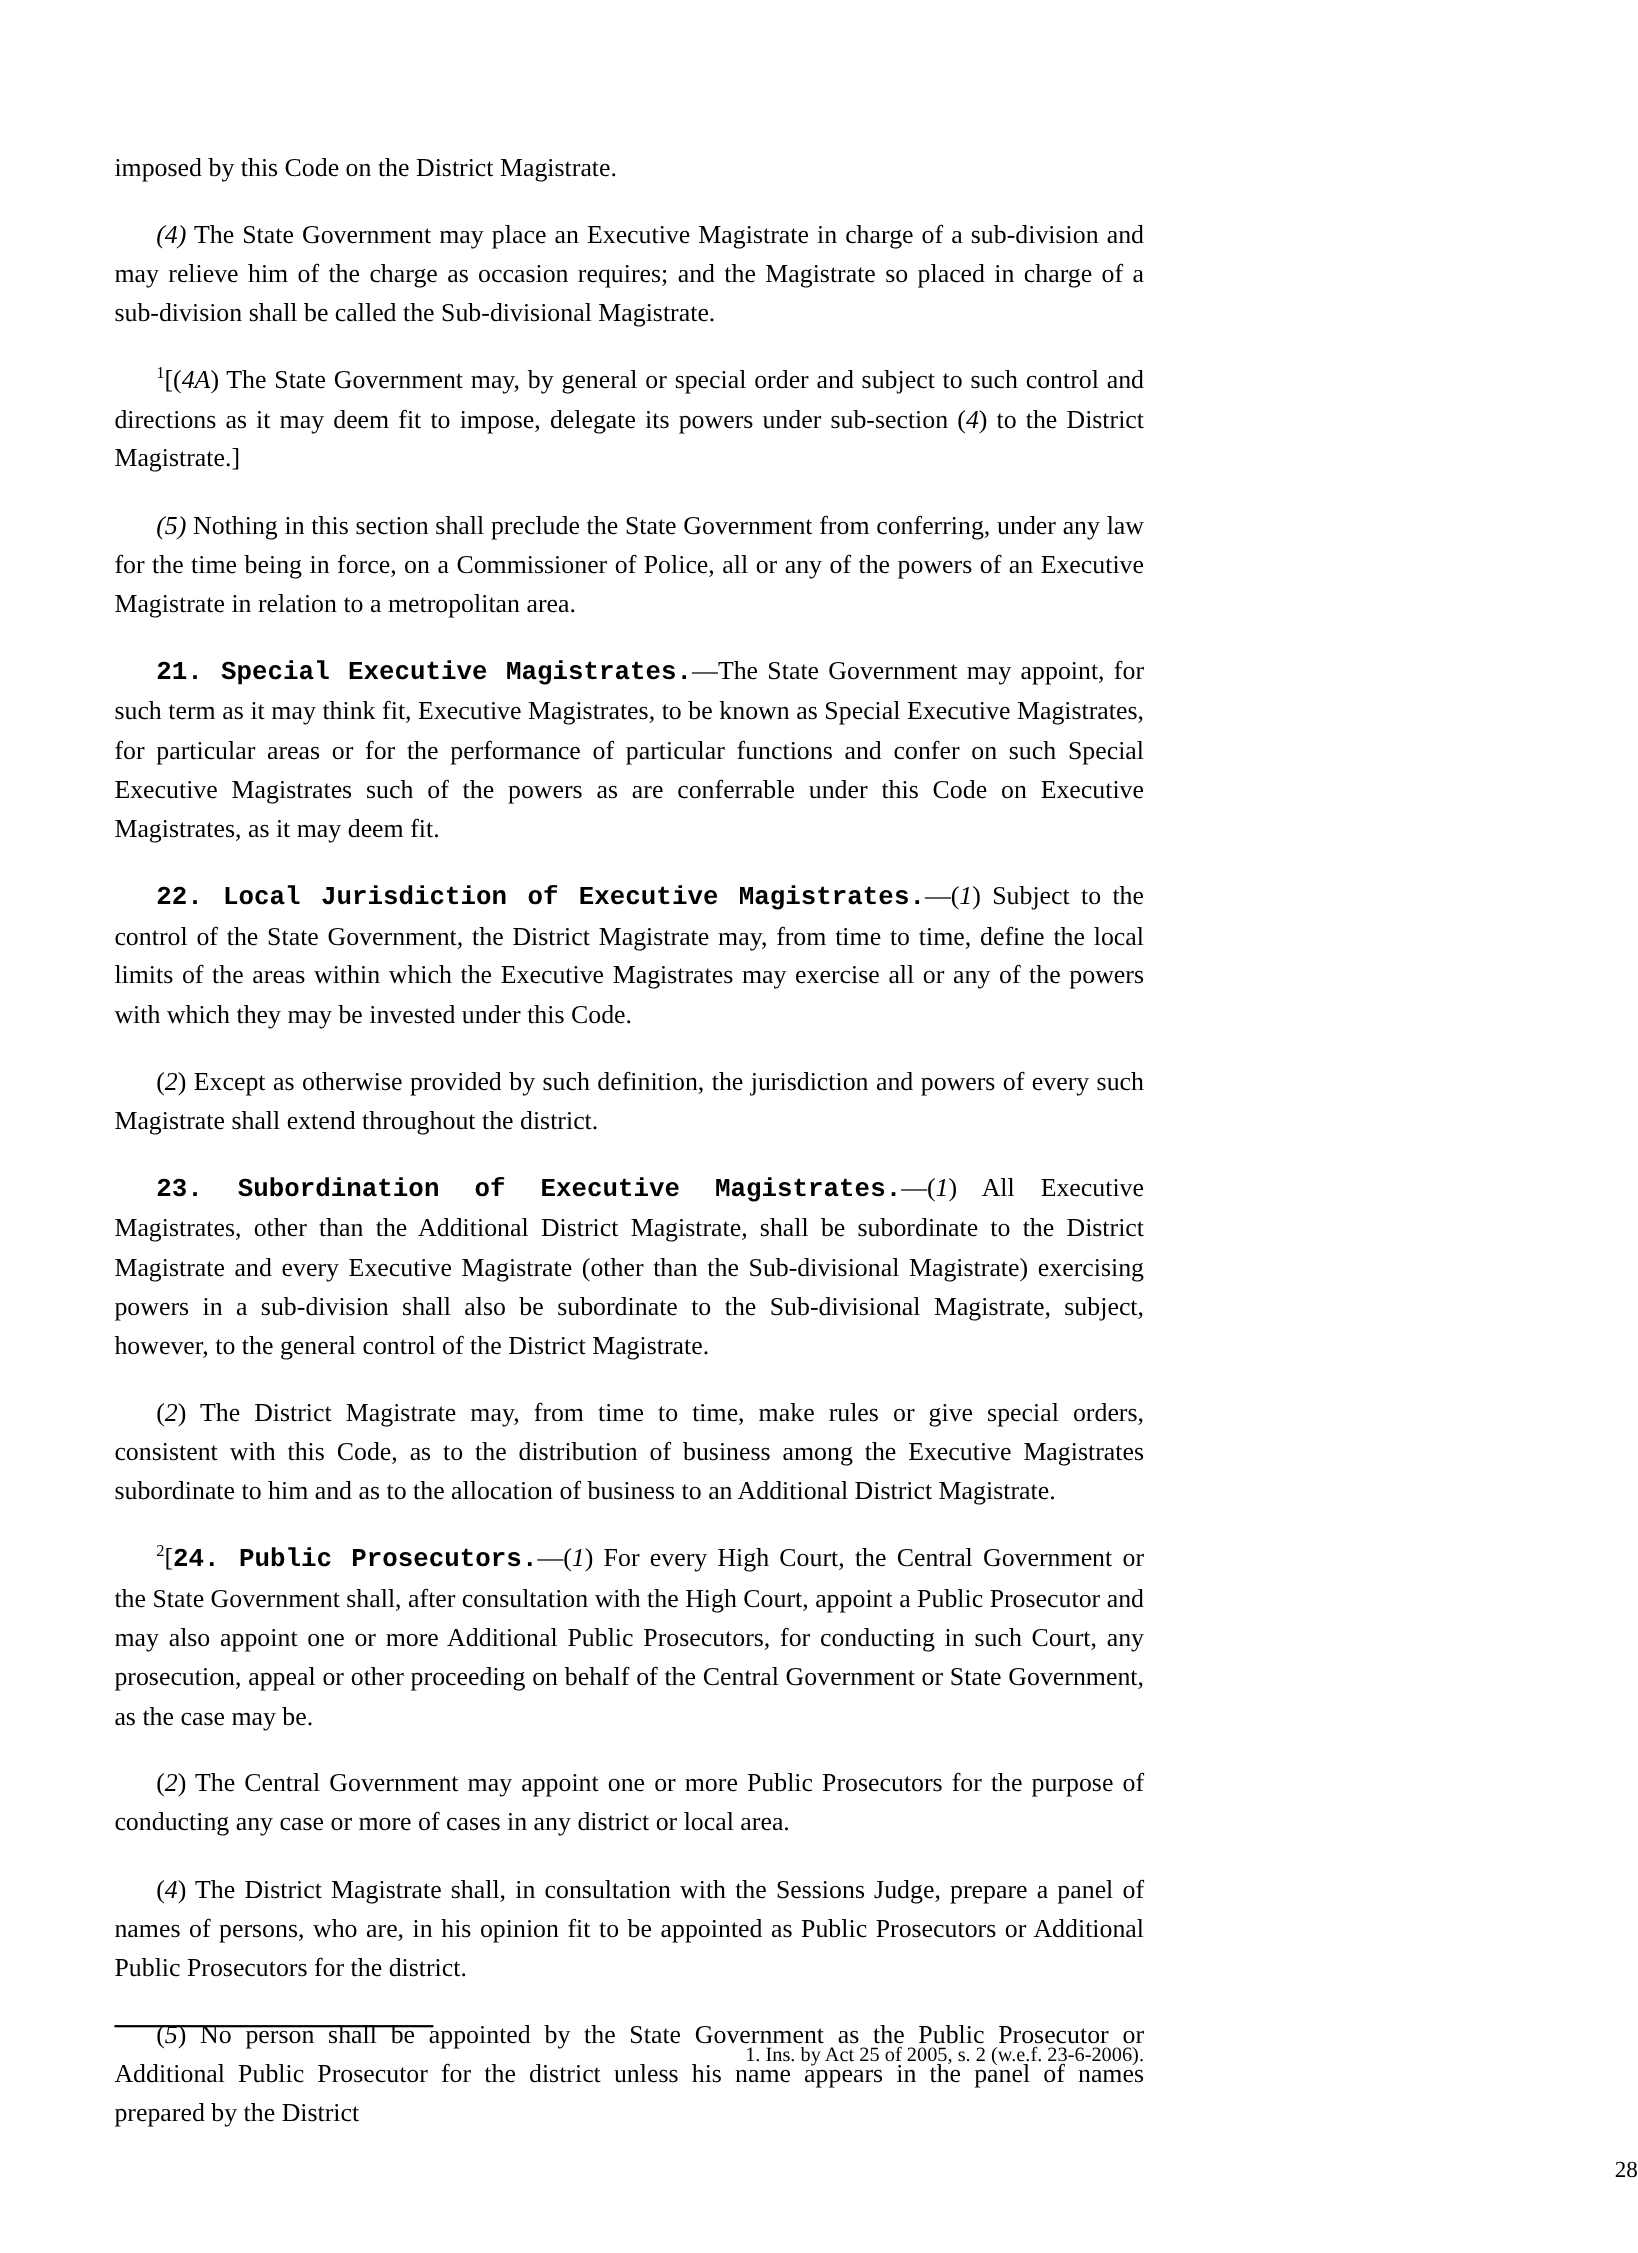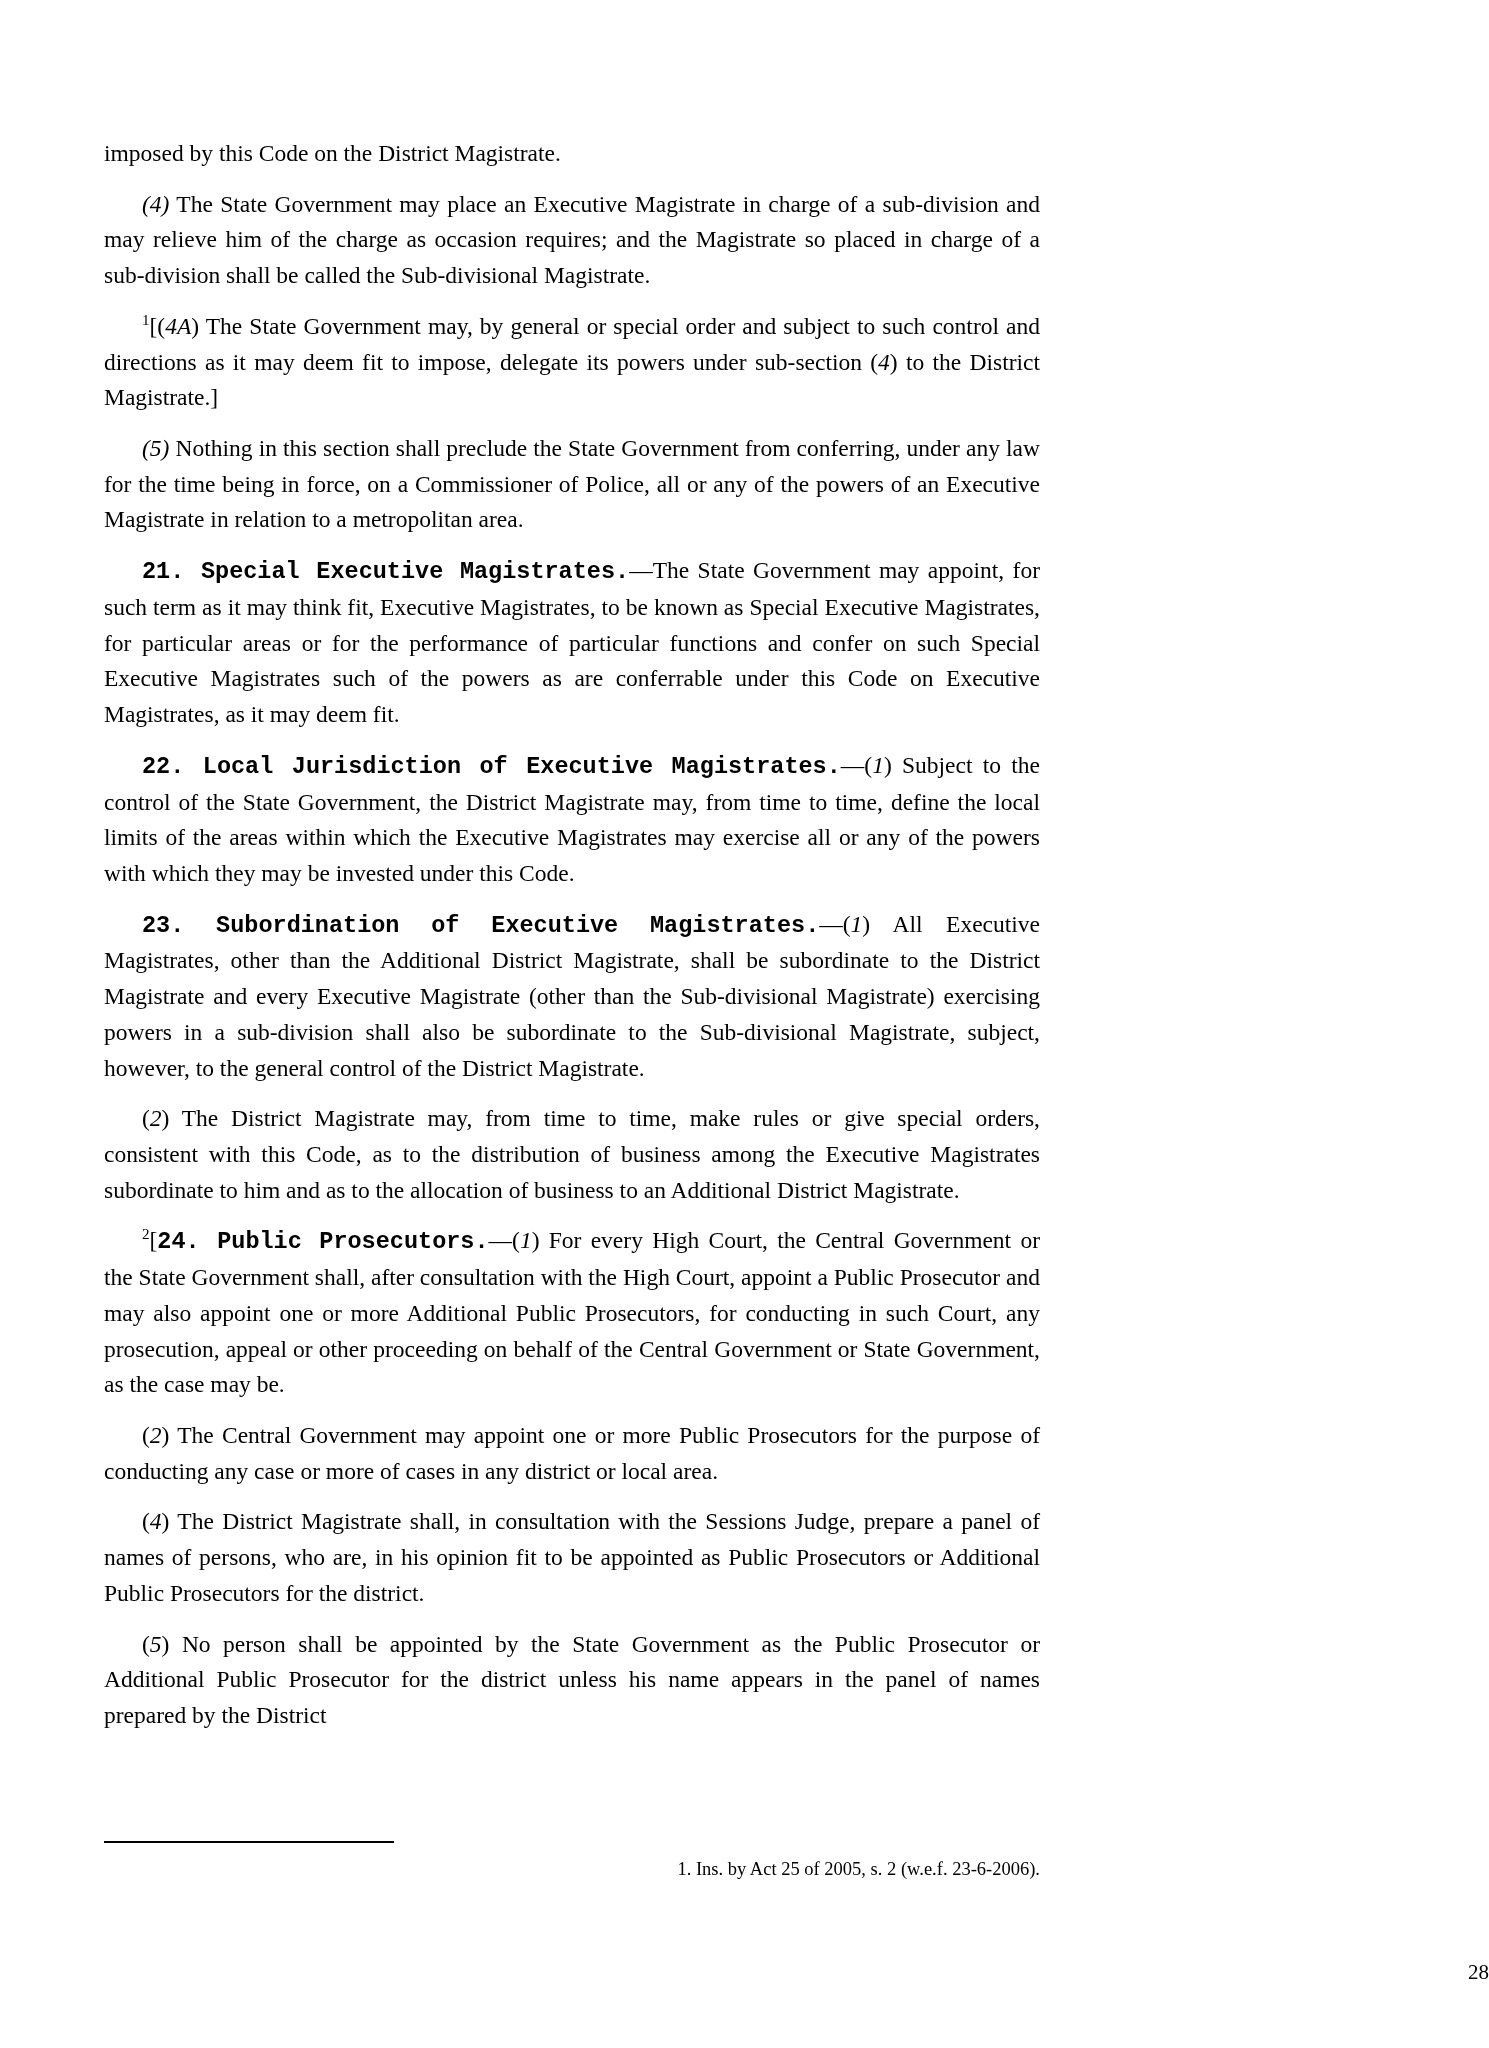--- a/index.html
+++ b/index.html
@@ -27,21 +27,21 @@
   p.para {
     margin: 0 0 0 0;
     padding: 0;
     font-size: 23.5px;
     line-height: 1.52;
     text-align: justify;
     text-justify: inter-word;
     hyphens: none;
   }
   p.para + p.para {
-    margin-top: 15px;
+    margin-top: 25px;
   }
   p.indent {
     text-indent: 38px;
   }
   p.noindent {
     text-indent: 0;
   }
   .it { font-style: italic; }
   .bd { font-weight: bold; font-family: Liberation Mono, monospace; }
   sup.fn {
@@ -83,20 +83,21 @@
 
 <div class="page">
 
   <div class="content" id="body-container">
       <p class="para noindent"><span>imposed by this Code on the District Magistrate.</span></p>
       <p class="para indent"><span class="it">(</span><span class="it">4</span><span class="it">)</span><span> The State Government may place an Executive Magistrate in charge of a sub-division and may relieve him of the charge as occasion requires; and the Magistrate so placed in charge of a sub-division shall be called the Sub-divisional Magistrate.</span></p>
       <p class="para indent"><sup class="fn">1</sup><span>[(</span><span class="it">4A</span><span>) The State Government may, by general or special order and subject to such control and directions as it may deem fit to impose, delegate its powers under sub-section (</span><span class="it">4</span><span>) to the District Magistrate.]</span></p>
       <p class="para indent"><span class="it">(</span><span class="it">5</span><span class="it">)</span><span> Nothing in this section shall preclude the State Government from conferring, under any law for the time being in force, on a Commissioner of Police, all or any of the powers of an Executive Magistrate in relation to a metropolitan area.</span></p>
       <p class="para indent"><span class="bd">21. Special Executive Magistrates.</span><span>—The State Government may appoint, for such term as it may think fit, Executive Magistrates, to be known as Special Executive Magistrates, for particular areas or for the performance of particular functions and confer on such Special Executive Magistrates such of the powers as are conferrable under this Code on Executive Magistrates, as it may deem fit.</span></p>
       <p class="para indent"><span class="bd">22. Local Jurisdiction of Executive Magistrates.</span><span>—(</span><span class="it">1</span><span>) Subject to the control of the State Government, the District Magistrate may, from time to time, define the local limits of the areas within which the Executive Magistrates may exercise all or any of the powers with which they may be invested under this Code.</span></p>
+      <p class="para indent"><span>(</span><span class="it">2</span><span>) Except as otherwise provided by such definition, the jurisdiction and powers of every such Magistrate shall extend throughout the district.</span></p>
       <p class="para indent"><span class="bd">23. Subordination of Executive Magistrates.</span><span>—(</span><span class="it">1</span><span>) All Executive Magistrates, other than the Additional District Magistrate, shall be subordinate to the District Magistrate and every Executive Magistrate (other than the Sub-divisional Magistrate) exercising powers in a sub-division shall also be subordinate to the Sub-divisional Magistrate, subject, however, to the general control of the District Magistrate.</span></p>
       <p class="para indent"><span>(</span><span class="it">2</span><span>) The District Magistrate may, from time to time, make rules or give special orders, consistent with this Code, as to the distribution of business among the Executive Magistrates subordinate to him and as to the allocation of business to an Additional District Magistrate.</span></p>
       <p class="para indent"><sup class="fn">2</sup><span>[</span><span class="bd">24. Public Prosecutors.</span><span>—(</span><span class="it">1</span><span>) For every High Court, the Central Government or the State Government shall, after consultation with the High Court, appoint a Public Prosecutor and may also appoint one or more Additional Public Prosecutors, for conducting in such Court, any prosecution, appeal or other proceeding on behalf of the Central Government or State Government, as the case may be.</span></p>
       <p class="para indent"><span>(</span><span class="it">2</span><span>) The Central Government may appoint one or more Public Prosecutors for the purpose of conducting any case or more of cases in any district or local area.</span></p>
       <p class="para indent"><span>(</span><span class="it">4</span><span>) The District Magistrate shall, in consultation with the Sessions Judge, prepare a panel of names of persons, who are, in his opinion fit to be appointed as Public Prosecutors or Additional Public Prosecutors for the district.</span></p>
       <p class="para indent"><span>(</span><span class="it">5</span><span>) No person shall be appointed by the State Government as the Public Prosecutor or Additional Public Prosecutor for the district unless his name appears in the panel of names prepared by the District</span></p>
     </div>
 
   <div class="footnotes">
     <div class="fn-rule"></div>

